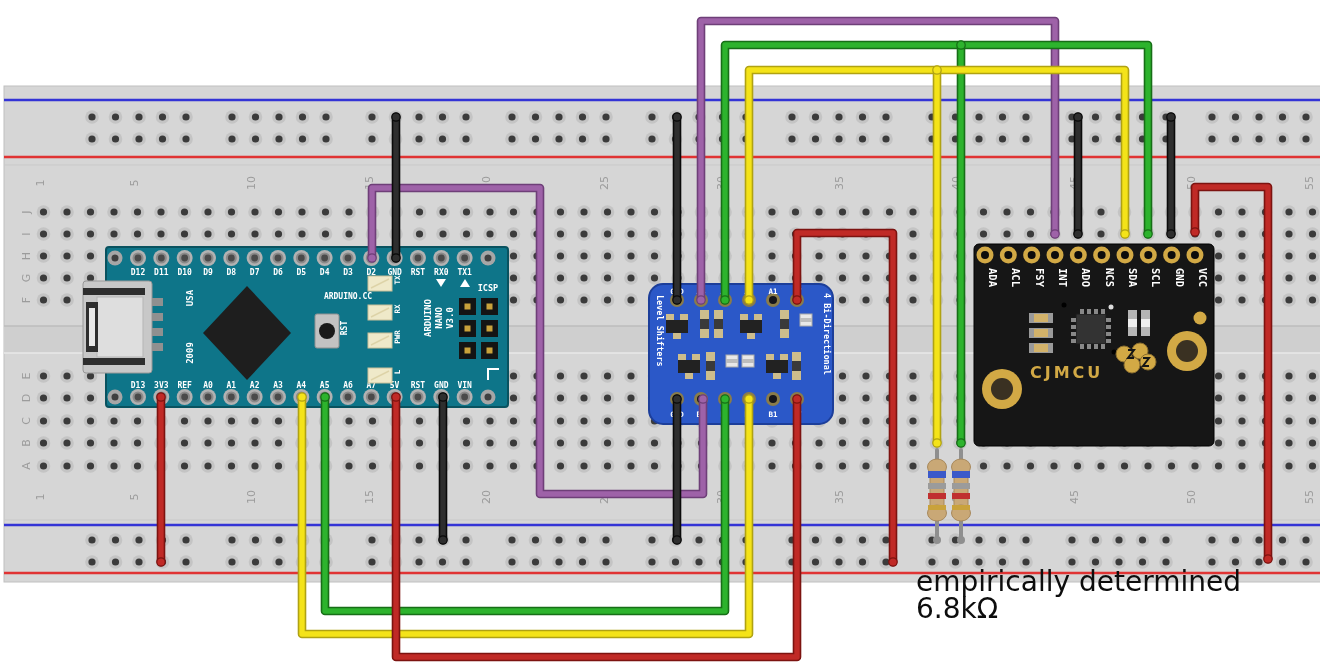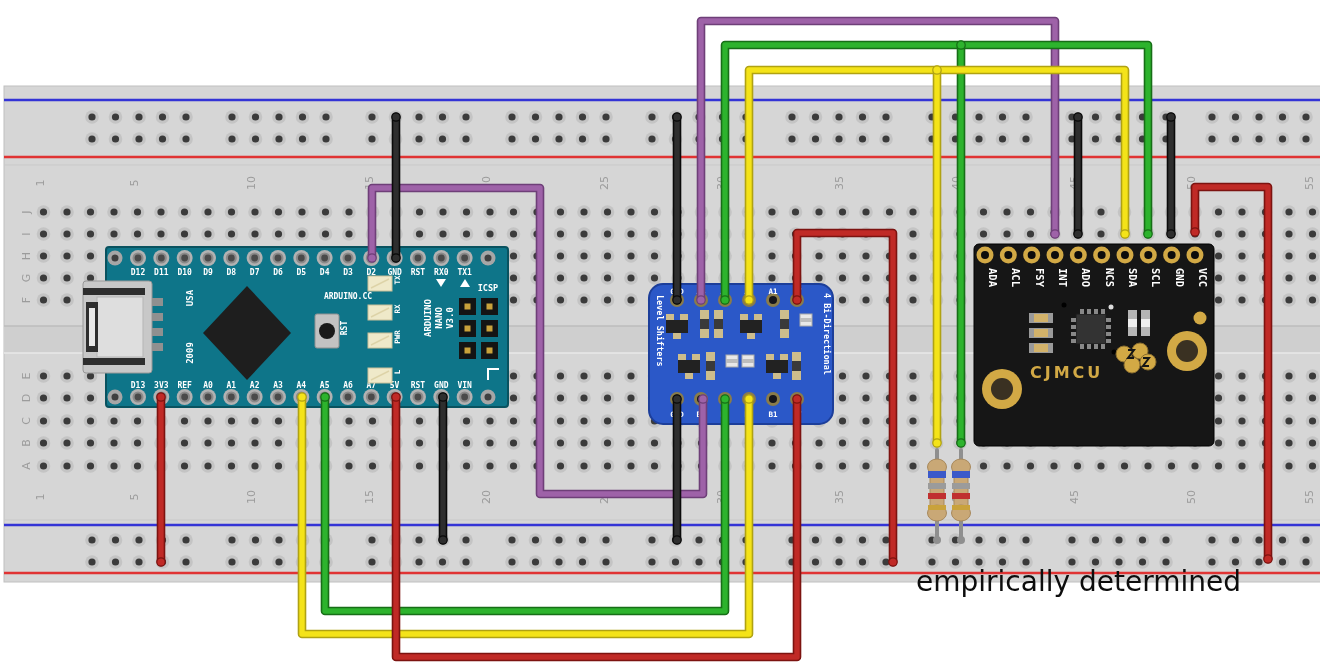--- a/index.html
+++ b/index.html
@@ -1982,14 +1982,15 @@
         <g>
           <polyline points="1171,234 1171,117" fill="none" stroke="#0a0a0a" stroke-width="8.6" stroke-linecap="round" stroke-linejoin="round"></polyline>
           <polyline points="1171,234 1171,117" fill="none" stroke="#2e2e2e" stroke-width="5.4" stroke-linecap="round" stroke-linejoin="round"></polyline>
           <circle cx="1171" cy="234" r="4.2" fill="#2e2e2e" stroke="#0a0a0a" stroke-width="1.2"></circle>
           <circle cx="1171" cy="117" r="4.2" fill="#2e2e2e" stroke="#0a0a0a" stroke-width="1.2"></circle>
         </g>
       </g>
   </svg>
   <div class="note">
     <div>empirically determined</div>
+    <div>6.8kΩ</div>
   </div>
 </div>
 
 </body></html>

